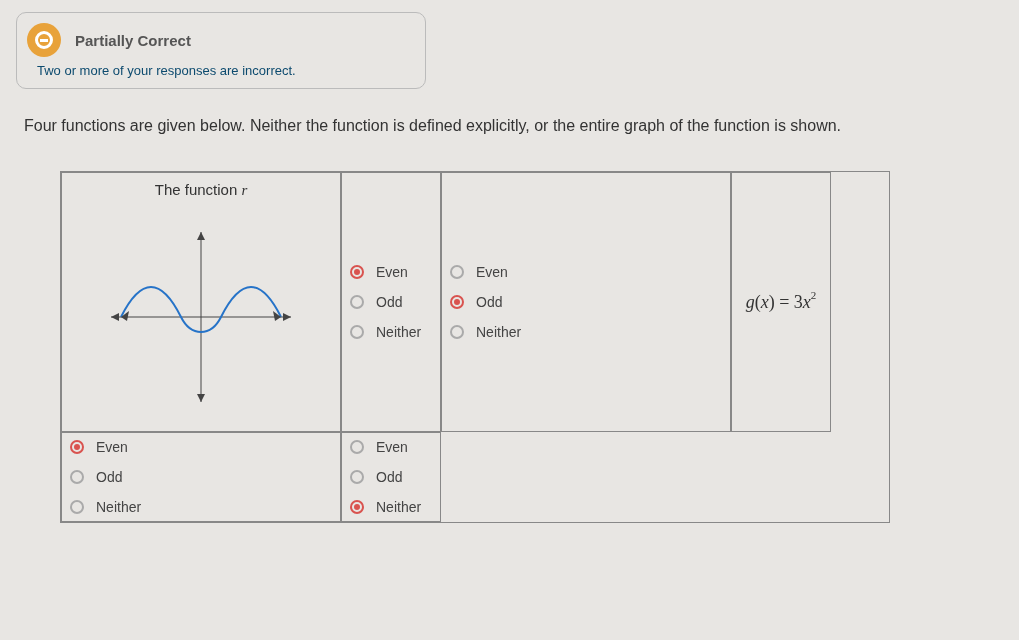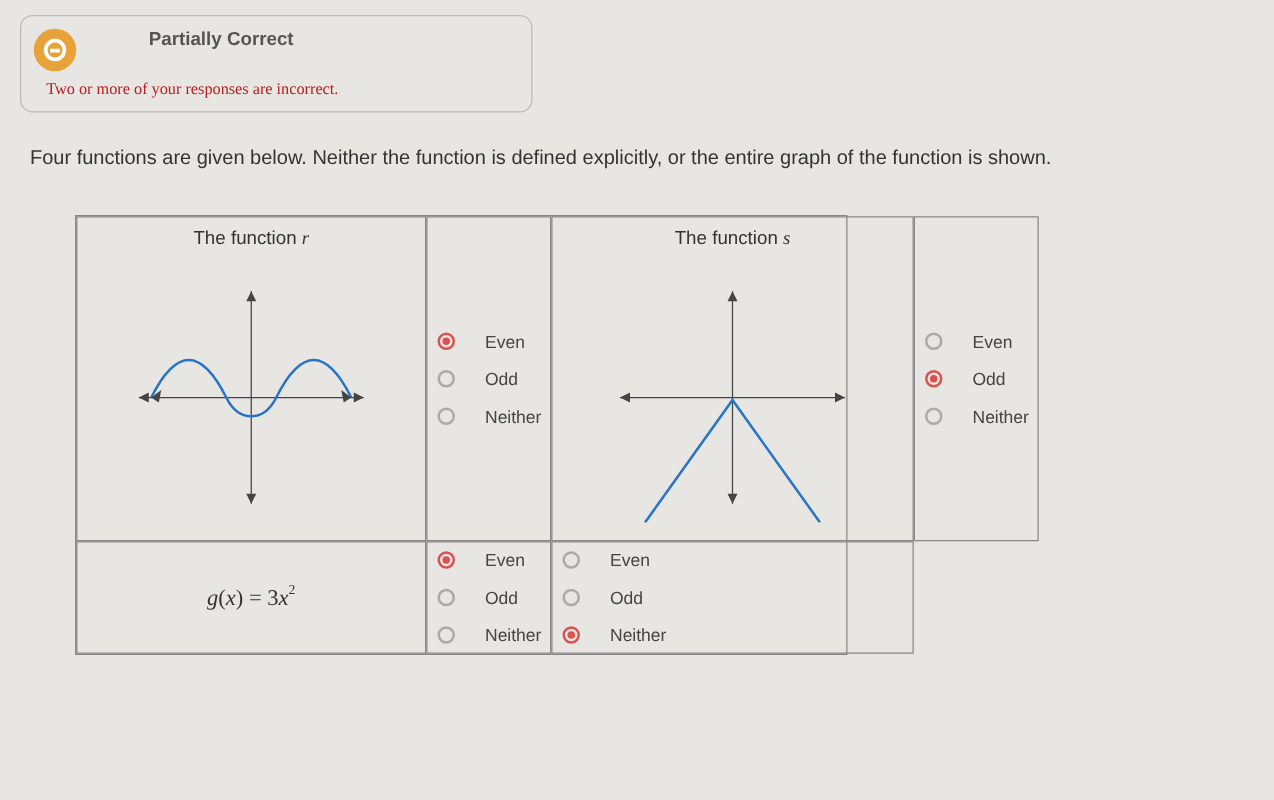--- a/index.html
+++ b/index.html
@@ -16,23 +16,22 @@
   .feedback-box {
     margin: 12px 16px 0 16px;
     border: 1px solid #bbb;
     border-radius: 10px;
     padding: 0 0 10px 0;
     width: 410px;
     background: #e8e6e3;
   }
   .feedback-header {
     display: flex;
-    align-items: flex-start;
+    align-items: center;
     padding: 10px 14px 6px 10px;
-    gap: 44px;
   }
   .status-icon {
     width: 34px;
     height: 34px;
     border-radius: 50%;
     background: #e8a23a;
     display: flex;
     align-items: center;
     justify-content: center;
     margin-right: 14px;
@@ -54,32 +53,31 @@
     top: 5px;
   }
   .feedback-title {
     font-weight: bold;
     color: #555;
     font-size: 15px;
   }
   .feedback-sub {
     padding: 0 14px 0 20px;
     font-size: 13px;
-    color: #b91c1c;
-    font-family: Liberation Serif, serif;
+    color: #0c4a6e;
   }
   .question-text {
     margin: 22px 24px 0 24px;
     font-size: 16px;
     color: #333;
     line-height: 1.9;
   }
   .grid-wrap {
     margin: 30px 0 0 60px;
-    width: 618px;
+    width: 830px;
   }
   .grid {
     display: grid;
     grid-template-columns: 280px 100px 290px 100px;
     grid-template-rows: 260px 90px;
     border: 1px solid #888;
   }
   .cell {
     border: 1px solid #888;
     position: relative;
@@ -105,21 +103,21 @@
     align-items: flex-start;
     justify-content: center;
     width: 100%;
     padding-left: 8px;
     font-size: 14px;
     color: #444;
   }
   .opt {
     display: flex;
     align-items: center;
-    gap: 24px;
+    gap: 12px;
     cursor: pointer;
   }
   .radio {
     width: 14px;
     height: 14px;
     border-radius: 50%;
     border: 2px solid #aaa;
     display: inline-block;
     position: relative;
   }
@@ -204,34 +202,20 @@
           <span class="radio"></span>
           <span>Odd</span>
         </div>
         <div class="opt">
           <span class="radio"></span>
           <span>Neither</span>
         </div>
       </div>
     </div>
 
-    <div class="cell">
-      <div class="cell-title">
-        <span>The function </span><i>s</i>
-      </div>
-      <svg class="plot" width="200" height="200" viewBox="0 0 200 200">
-        <line class="axis" x1="10" y1="100" x2="190" y2="100"></line>
-        <polygon class="arrow" points="190,100 182,96 182,104"></polygon>
-        <polygon class="arrow" points="10,100 18,96 18,104"></polygon>
-        <line class="axis" x1="100" y1="15" x2="100" y2="185"></line>
-        <polygon class="arrow" points="100,15 96,23 104,23"></polygon>
-        <polygon class="arrow" points="100,185 96,177 104,177"></polygon>
-        <path class="vshape" d="M 30 200 L 100 102 L 170 200"></path>
-      </svg>
-    </div>
 
     <div class="cell">
       <div class="options">
         <div class="opt">
           <span class="radio"></span>
           <span>Even</span>
         </div>
         <div class="opt">
           <span class="radio selected"></span>
           <span>Odd</span>

